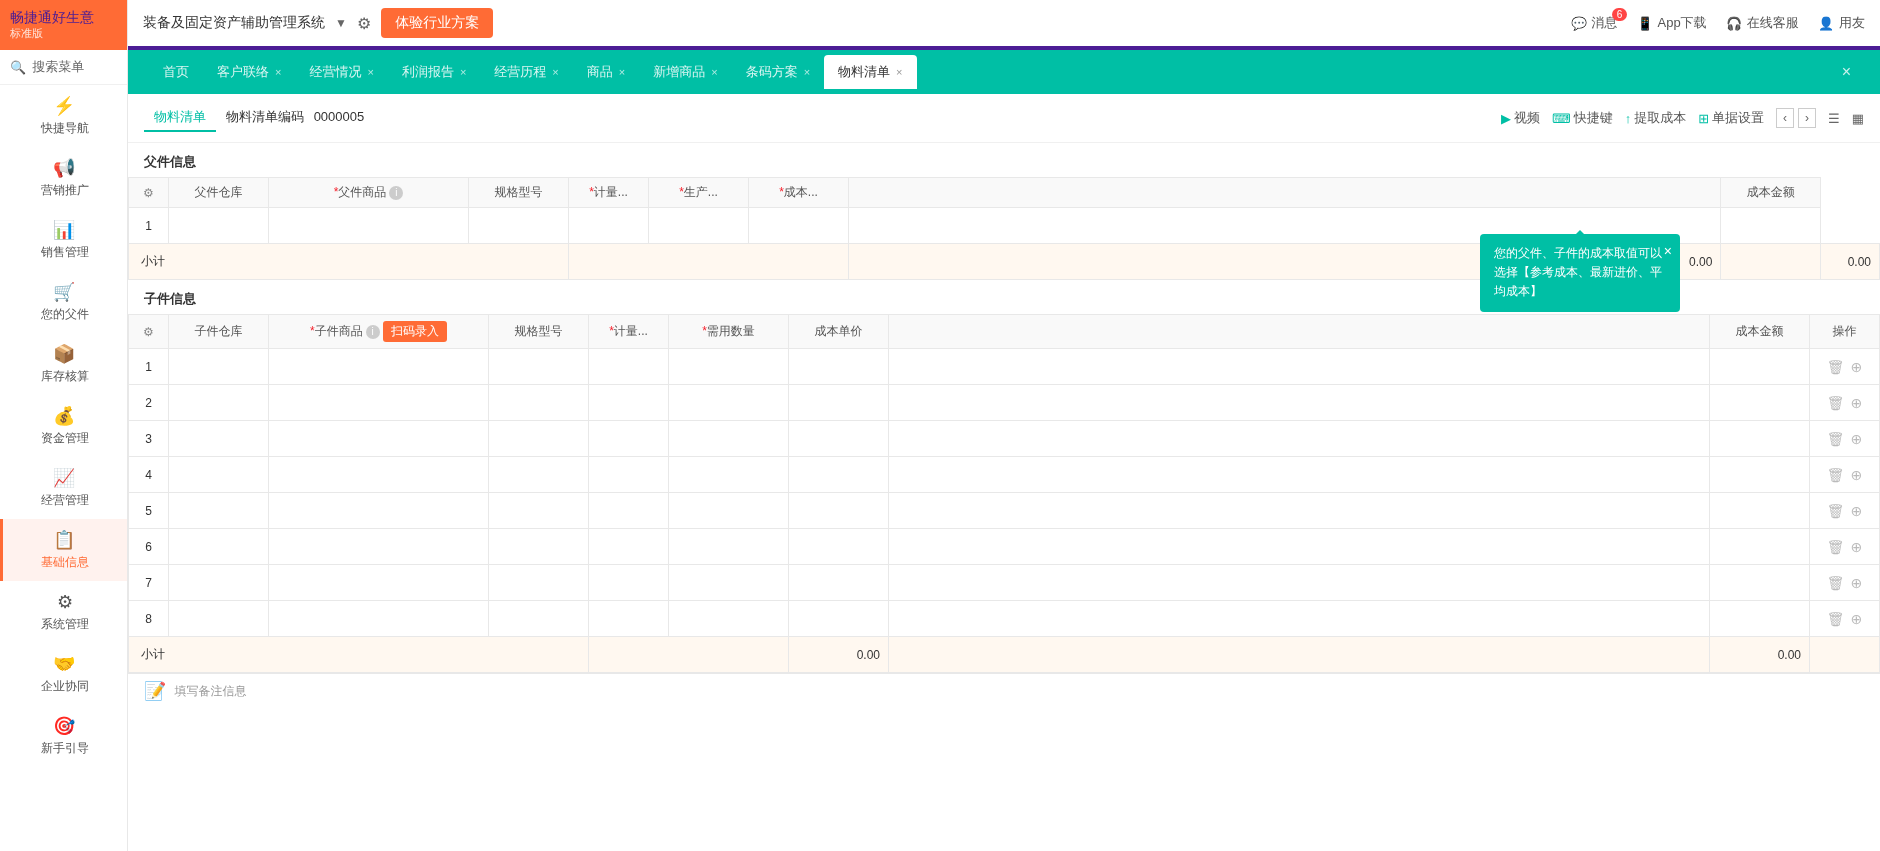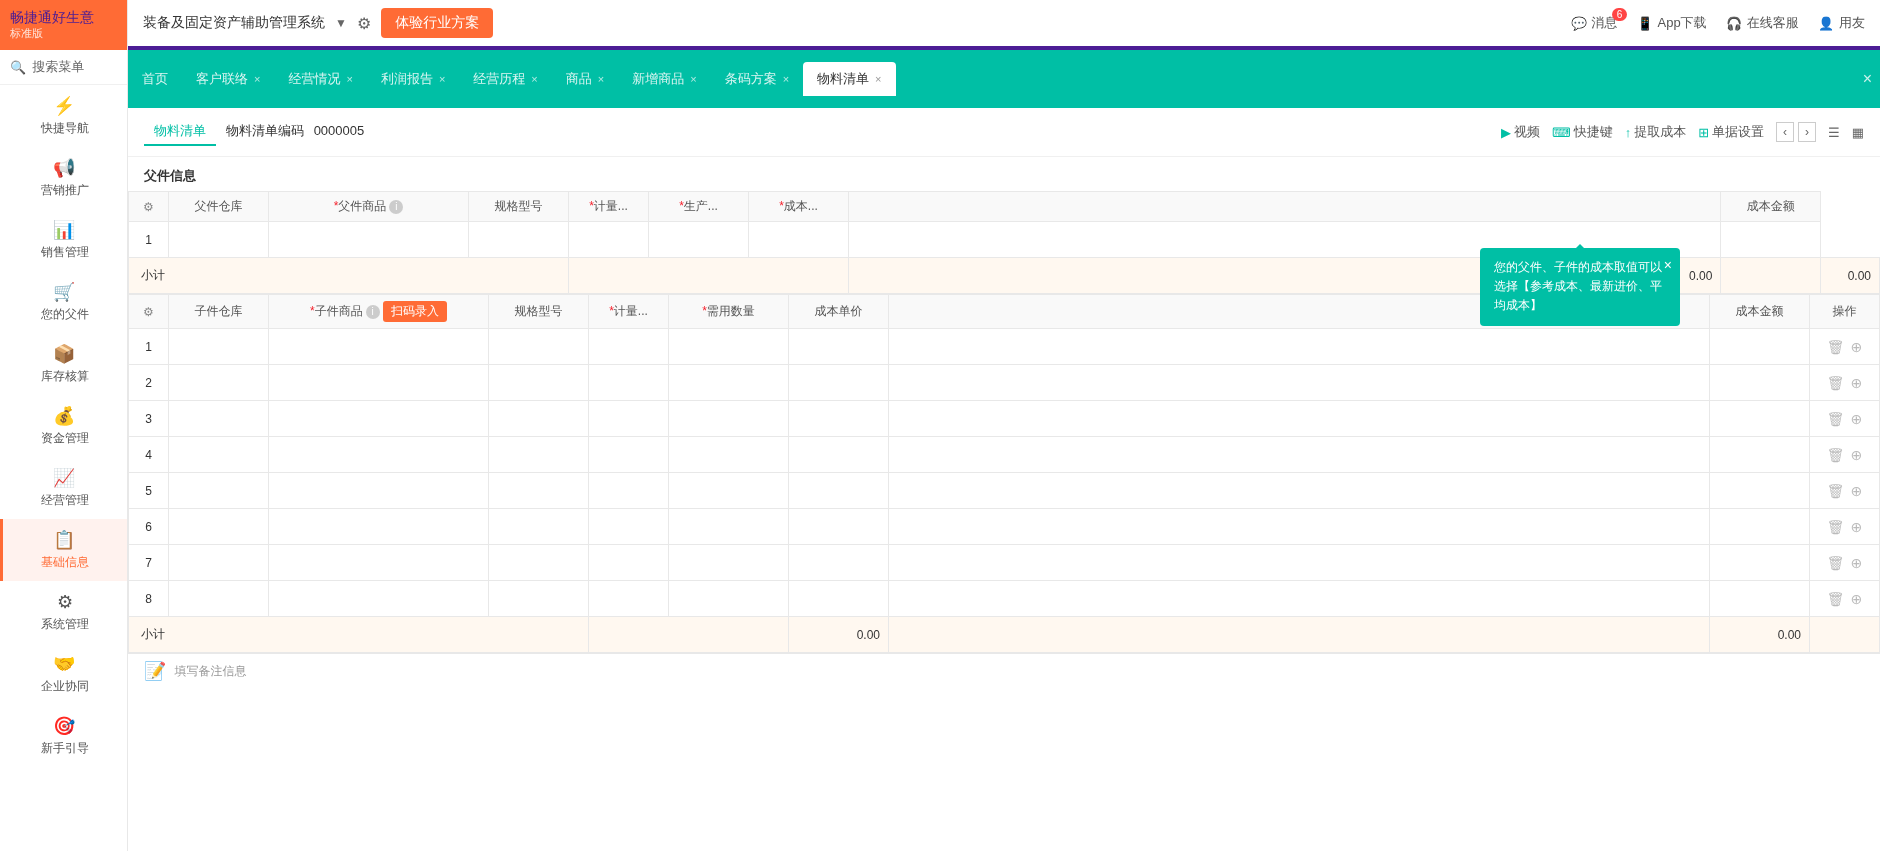--- a/index.html
+++ b/index.html
@@ -25,21 +25,21 @@
     .topbar-left { display: flex; align-items: center; gap: 10px; }
     .topbar-title { font-size: 14px; color: #333; }
     .topbar-dropdown { color: #666; font-size: 12px; }
     .topbar-gear { color: #666; font-size: 16px; cursor: pointer; }
     .topbar-btn { background: #ff6b35; color: #fff; border: none; padding: 6px 14px; border-radius: 4px; cursor: pointer; font-size: 14px; }
     .topbar-right { display: flex; align-items: center; gap: 20px; color: #555; font-size: 13px; }
     .topbar-right-item { display: flex; align-items: center; gap: 4px; cursor: pointer; position: relative; }
     .badge { background: #ff4444; color: #fff; border-radius: 10px; font-size: 10px; padding: 1px 5px; position: absolute; top: -6px; right: -10px; }
 
     
-    .nav-tabs { background: #00bfa5; display: flex; align-items: center; height: 58px; padding: 0 0; overflow: hidden; }
+    .nav-tabs { background: #00bfa5; display: flex; align-items: center; height: 44px; padding: 0 21px; overflow: hidden; }
     .nav-tab { display: flex; align-items: center; gap: 4px; padding: 8px 14px; color: rgba(255,255,255,0.85); cursor: pointer; font-size: 13px; white-space: nowrap; }
     .nav-tab.active { background: #fff; color: #333; border-radius: 4px 4px 0 0; }
     .nav-tab .close-x { color: rgba(255,255,255,0.7); font-size: 11px; margin-left: 2px; }
     .nav-tab.active .close-x { color: #999; }
     .nav-close-btn { margin-left: auto; color: rgba(255,255,255,0.8); cursor: pointer; font-size: 16px; padding: 0 8px; }
 
     
     .content { flex: 1; background: #fff; overflow-y: auto; padding: 0; position: relative; }
 
     
@@ -285,20 +285,21 @@
             <td colspan="4" class="label">小计</td>
             <td colspan="3"></td>
             <td class="value">0.00</td>
             <td></td>
             <td class="value">0.00</td>
           </tr>
         </tbody>
       </table>
     </div>
 
+    <div class="section-header">子件信息</div>
     <div class="table-wrapper">
       <table class="data-table">
         <thead>
           <tr>
             <th style="width:40px;"><span class="gear-icon">⚙</span></th>
             <th style="width:100px;">子件仓库</th>
             <th style="width:220px;">
               <span class="required-star">*</span>子件商品<span class="info-icon">i</span>
               <button class="scan-btn">扫码录入</button>
             </th>

